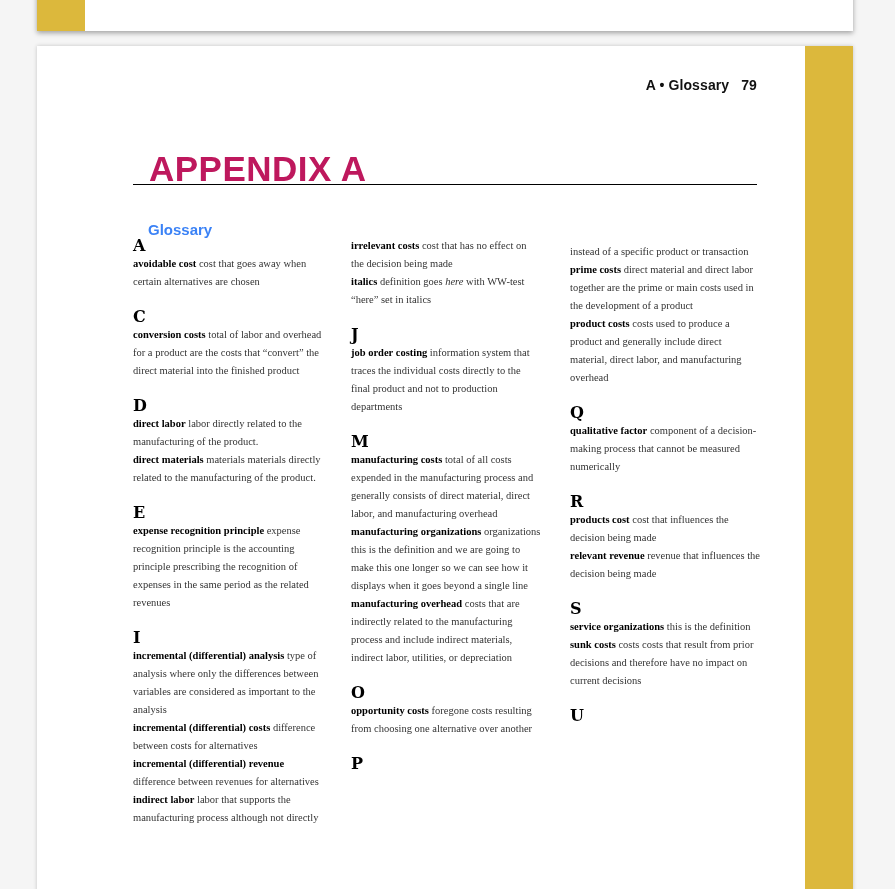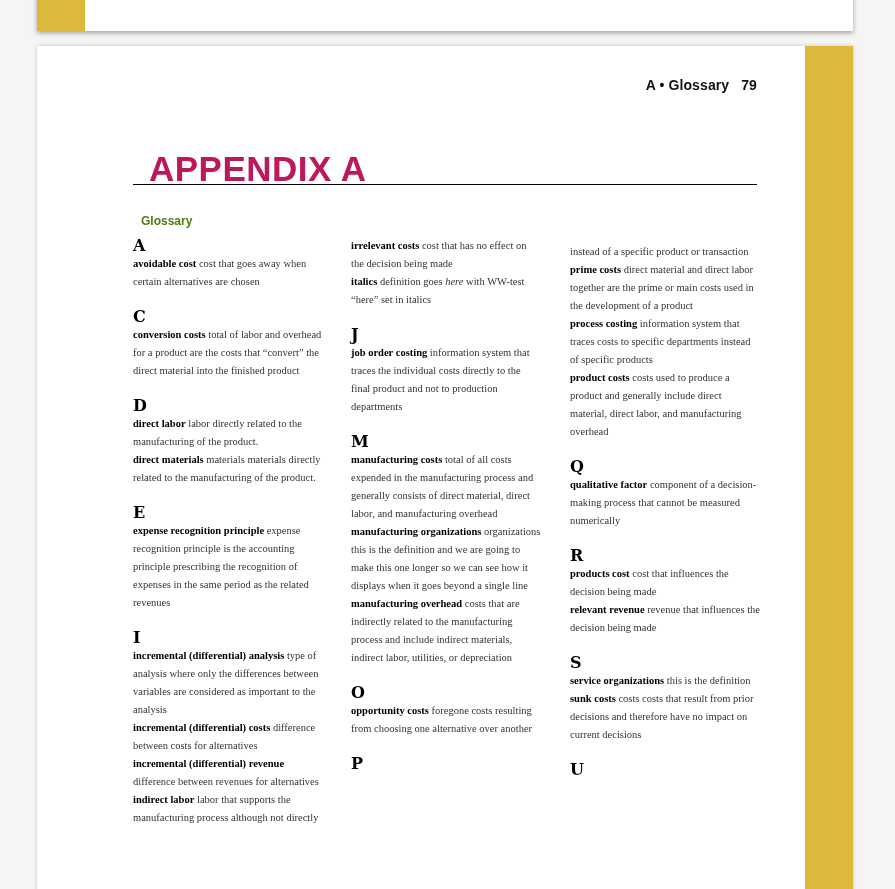--- a/index.html
+++ b/index.html
@@ -25,22 +25,22 @@
   }
   .running-head .pg { margin-left:12px; }
 
   .chapter-title {
     position:absolute; left:96px; top:87px; margin:16px;
     font-family:"Liberation Sans", sans-serif; font-weight:bold; font-size:35px; color:#be185d;
     letter-spacing:0.5px;
   }
   .rule { position:absolute; left:96px; top:138px; width:624px; height:0; border-top:1.5px solid #000; }
   .section-title {
-    position:absolute; left:96px; top:160px; margin:8px;
-    font-family:"Liberation Sans", sans-serif; font-weight:bold; font-size:12px; color:#4d7c0f;
+    position:absolute; left:96px; top:160px; margin:15px;
+    font-family:"Liberation Sans", sans-serif; font-weight:bold; font-size:15px; color:#3b82f6;
   }
 
   .col { position:absolute; top:191px; width:190px; }
   .col1 { left:96px; }
   .col2 { left:314px; }
   .col3 { left:533px;margin-top:6px; }
 
   .letter {
     font-family:"DejaVu Serif", serif; font-weight:bold; font-size:16px; color:#000;
     line-height:18px; margin:0;
@@ -104,21 +104,20 @@
       <p class="entry"><span class="term">manufacturing overhead</span> <span>costs that are indirectly related to the manufacturing process and include indirect materials, indirect labor, utilities, or depreciation</span></p>
       <div class="gap"></div>
       <h3 class="letter">O</h3>
       <p class="entry"><span class="term">opportunity costs</span> <span>foregone costs resulting from choosing one alternative over another</span></p>
       <div class="gap"></div>
       <h3 class="letter">P</h3>
     </div>
   <div class="col col3">
       <p class="entry">instead of a specific product or transaction</p>
       <p class="entry"><span class="term">prime costs</span> <span>direct material and direct labor together are the prime or main costs used in the development of a product</span></p>
-      <p class="entry"><span class="term">process costing</span> <span>information system that traces costs to specific departments instead of specific products</span></p>
       <p class="entry"><span class="term">product costs</span> <span>costs used to produce a product and generally include direct material, direct labor, and manufacturing overhead</span></p>
       <div class="gap"></div>
       <h3 class="letter">Q</h3>
       <p class="entry"><span class="term">qualitative factor</span> <span>component of a decision-making process that cannot be measured numerically</span></p>
       <div class="gap"></div>
       <h3 class="letter">R</h3>
       <p class="entry"><span class="term">products cost</span> <span>cost that influences the decision being made</span></p>
       <p class="entry"><span class="term">relevant revenue</span> <span>revenue that influences the decision being made</span></p>
       <div class="gap"></div>
       <h3 class="letter">S</h3>

